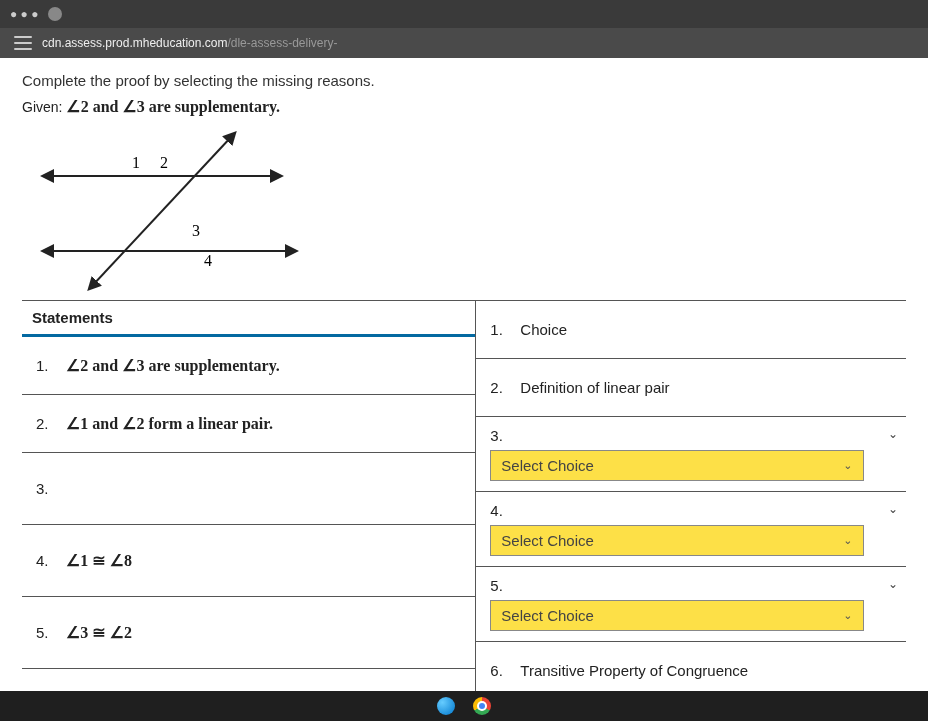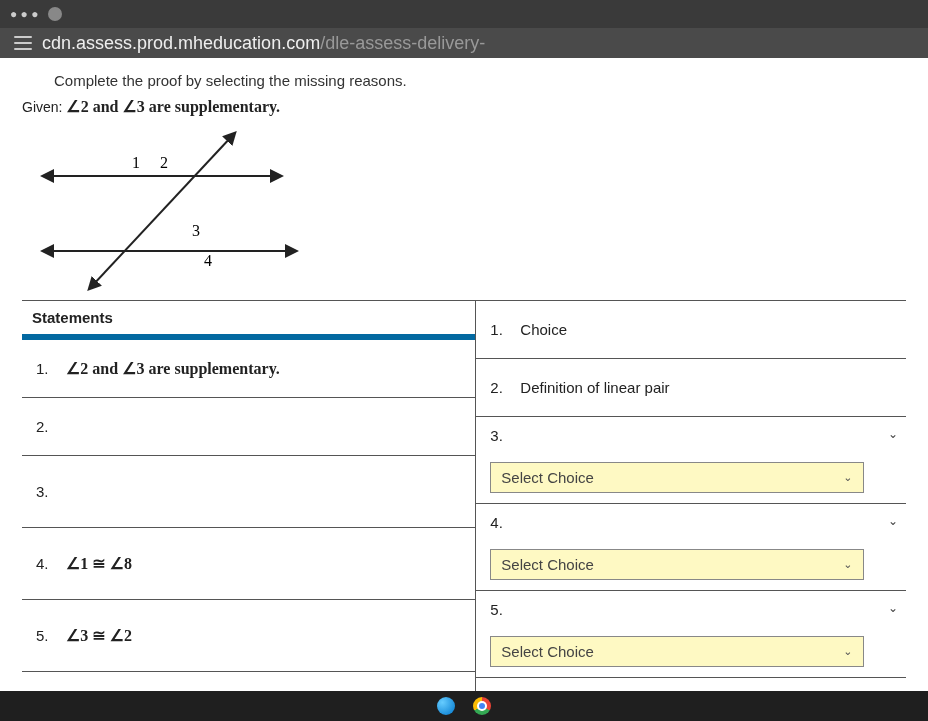--- a/index.html
+++ b/index.html
@@ -22,72 +22,72 @@
     font-size: 12px;
     gap: 10px;
   }
   .addrbar {
     background: #4a4a4a;
     color: #ddd;
     height: 30px;
     display: flex;
     align-items: center;
     padding: 0 14px;
-    font-size: 18px;
+    font-size: 12px;
     gap: 10px;
   }
   .toggle-icon {
     width: 18px; height: 14px;
     display: inline-flex; flex-direction: column; justify-content: space-between;
   }
   .toggle-icon span { height: 2px; background: #ccc; border-radius: 1px; }
   .content {
     background: #fff;
     padding: 14px 22px 20px 22px;
   }
-  .instruction { font-size: 15px; margin-bottom: 8px; color: #333; margin-left: 32px; }
+  .instruction { font-size: 15px; margin-bottom: 8px; color: #333; }
   .given, .prove { font-size: 14px; margin-bottom: 4px; }
   .bold { font-weight: normal; }
   .diagram { margin: 6px 0 2px 10px; }
   .tables {
     display: flex;
     border-top: 1px solid #555;
     margin-top: -2px;
   }
   .col {
     flex: 1;
   }
   .col.reasons { flex: 0.95; }
   .hdr {
     font-weight: bold;
     font-size: 15px;
     padding: 8px 10px;
-    border-bottom: 6px solid #0369a1;
+    border-bottom: 3px solid #0369a1;
   }
   .col.reasons .hdr,
   .col.reasons .cell { border-left: 1px solid #555; }
   .cell {
     border-bottom: 1px solid #555;
     padding: 10px 10px 10px 14px;
     font-size: 15px;
     min-height: 58px;
     display: flex;
     flex-direction: column;
     justify-content: center;
     position: relative;
   }
   .cell .line { display: flex; align-items: baseline; gap: 14px; }
   .num { font-size: 15px; min-width: 16px; }
   .math { font-family: "Times New Roman", serif; font-size: 16px; font-weight: bold; }
   .select {
     border: 1px solid #888;
-    background: #fef9c3;
+    background: #fde047;
     padding: 6px 28px 6px 10px;
     font-size: 15px;
-    margin-top: 18px;
+    margin-top: 6px;
     position: relative;
     width: 92%;
     cursor: pointer;
     color: #444;
   }
   .chev {
     position: absolute;
     right: 10px;
     top: 8px;
     font-size: 11px;
@@ -180,20 +180,21 @@
 
       <div class="cell">
         <div class="line">
           <span class="num">1.</span>
           <span class="math">∠2 and ∠3 are supplementary.</span>
         </div>
       </div>
       <div class="cell">
         <div class="line">
           <span class="num">2.</span>
+          <span class="math">∠1 and ∠2 form a linear pair.</span>
         </div>
       </div>
       <div class="cell" style="min-height:72px;">
         <div class="line">
           <span class="num">3.</span>
         </div>
       </div>
       <div class="cell" style="min-height:72px;">
         <div class="line">
           <span class="num">4.</span>

